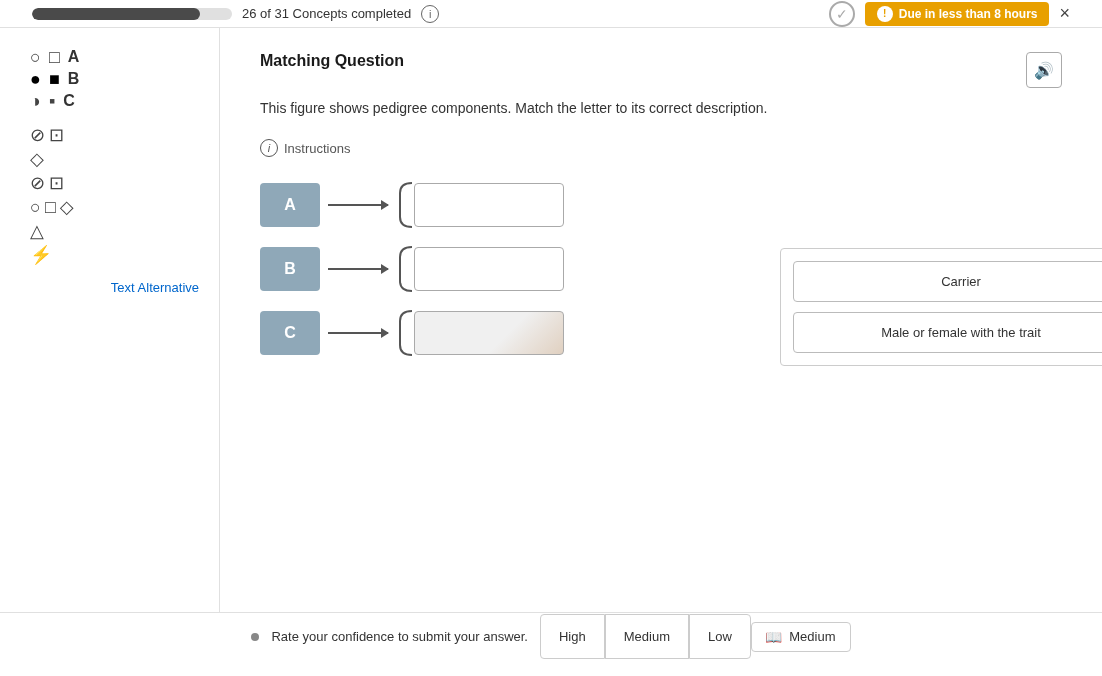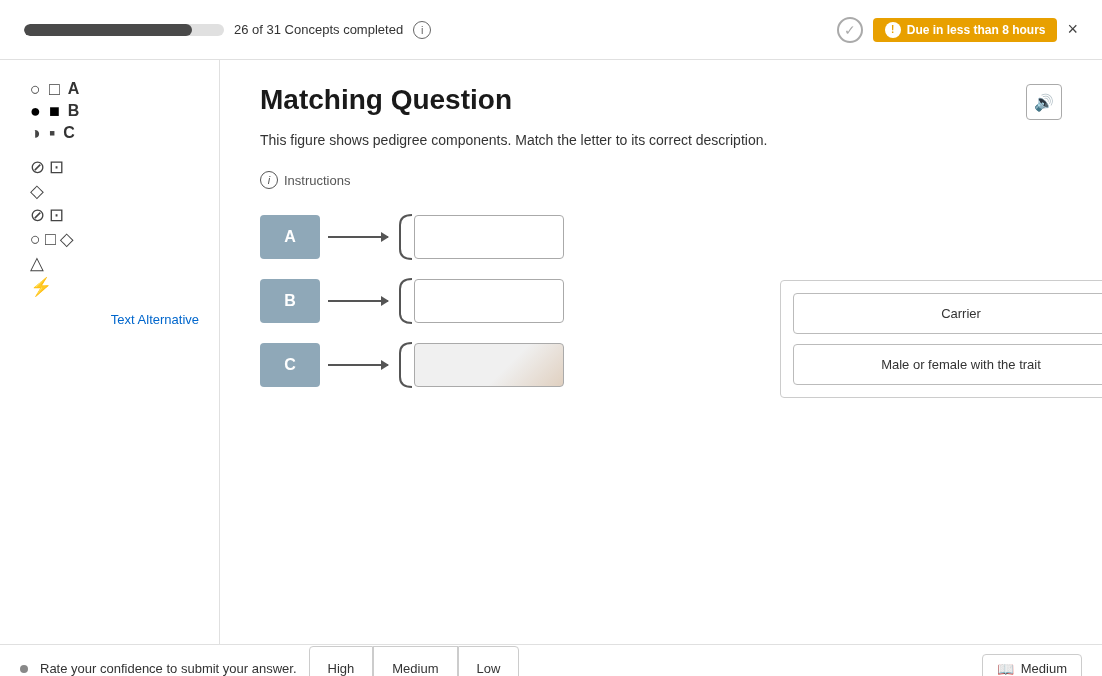--- a/index.html
+++ b/index.html
@@ -10,23 +10,23 @@
       height: 676px;
       overflow: hidden;
       position: relative;
     }
 
     
     .top-bar {
       display: flex;
       align-items: center;
       justify-content: space-between;
-      padding: 8px 24px;
+      padding: 8px 32px;
       border-bottom: 1px solid #e0e0e0;
-      height: 60px;
+      height: 28px;
     }
     .top-bar-left {
       display: flex;
       align-items: center;
       gap: 10px;
     }
     .progress-bar-container {
       width: 200px;
       height: 12px;
       background: #e0e0e0;
@@ -156,21 +156,21 @@
       overflow-y: auto;
       position: relative;
     }
     .question-header {
       display: flex;
       justify-content: space-between;
       align-items: flex-start;
       margin-bottom: 10px;
     }
     .question-title {
-      font-size: 28px;
+      font-size: 16px;
       font-weight: 700;
       color: #1a1a1a;
     }
     .audio-btn {
       width: 36px; height: 36px;
       border: 1.5px solid #aaa;
       border-radius: 4px;
       display: flex; align-items: center; justify-content: center;
       cursor: pointer;
       background: #fff;
@@ -294,21 +294,21 @@
       cursor: grab;
       text-align: center;
     }
 
     
     .bottom-bar {
       height: 48px;
       border-top: 1px solid #e0e0e0;
       display: flex;
       align-items: center;
-      justify-content: space-between;
+      justify-content: center;
       padding: 0 20px;
       background: #fff;
     }
     .bottom-left {
       display: flex;
       align-items: center;
       gap: 12px;
     }
     .confidence-label {
       font-size: 13px;

